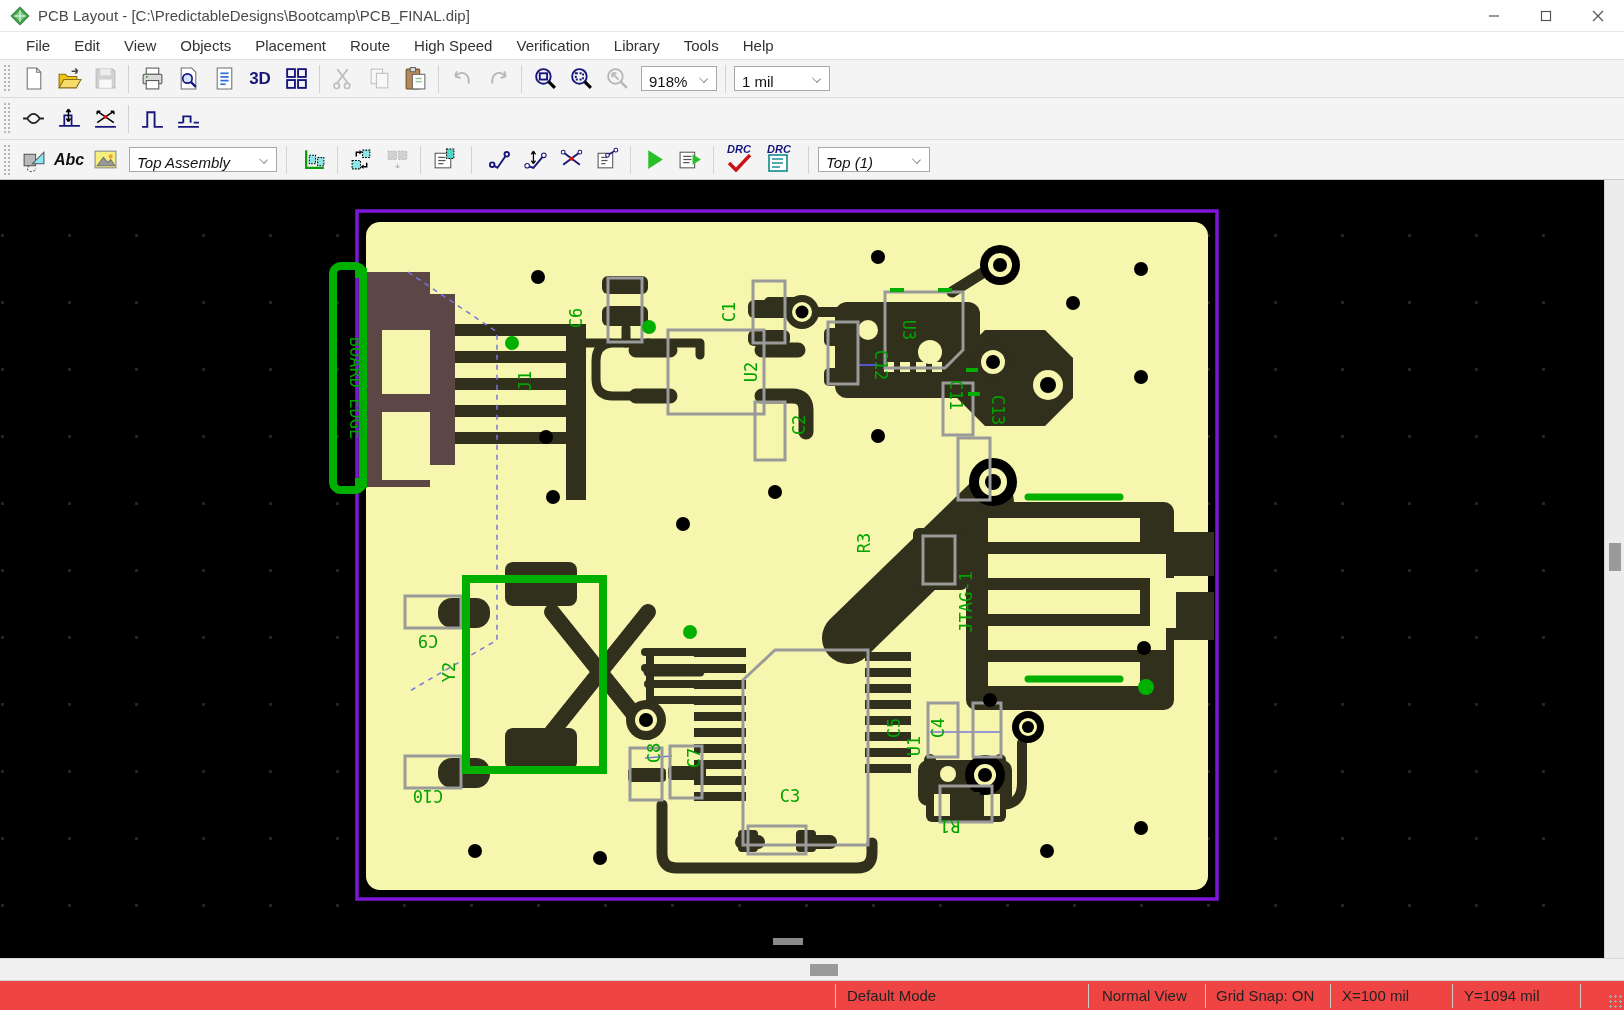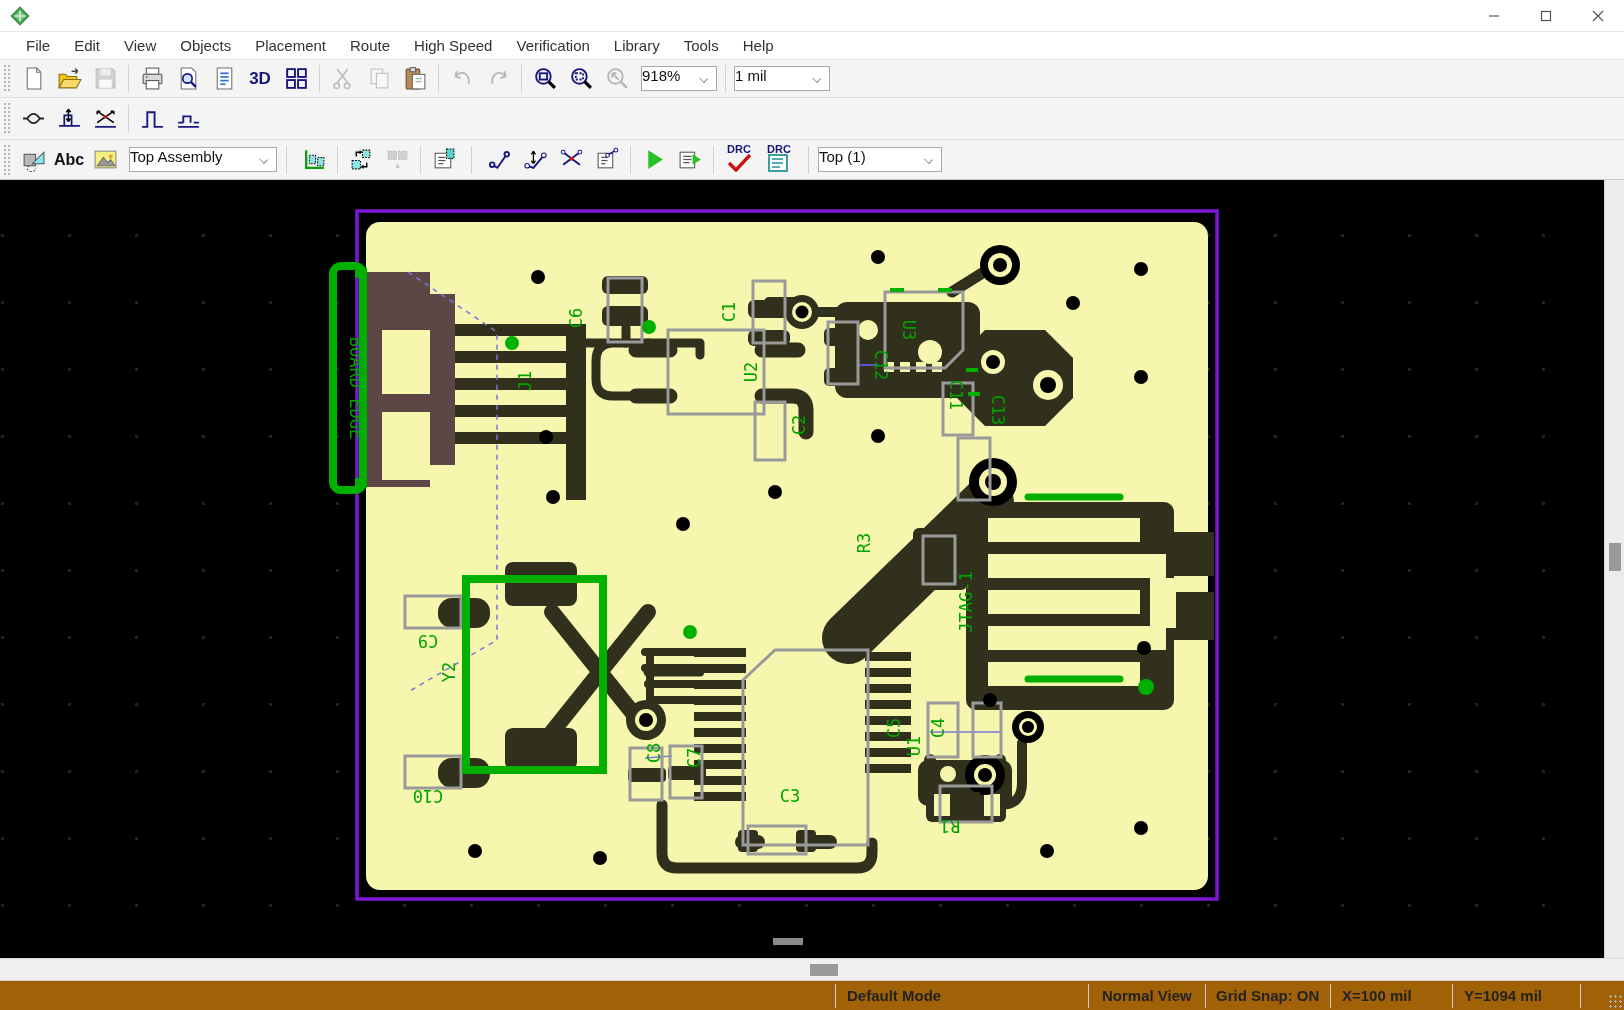--- a/index.html
+++ b/index.html
@@ -8,63 +8,64 @@
   .titlebar { height:32px; background:#ffffff; display:flex; align-items:center;
     border-bottom:1px solid #e8e8e8; position:relative; }
   .app-icon { width:20px; height:20px; margin:0 8px 0 10px; }
   .title-text { font-size:15px; color:#4a4a4a; }
   .win-controls { position:absolute; right:0; top:0; height:32px; display:flex; }
   .win-btn { width:52px; height:32px; display:flex; align-items:center; justify-content:center; }
   .menubar { height:28px; background:#ffffff; display:flex; align-items:center; padding-left:14px;
     border-bottom:1px solid #e0e0e0; }
   .menu-item { font-size:15px; color:#333; padding:3px 12px; cursor:default; }
   .toolbar { background:#f4f4f4; display:flex; align-items:center; border-bottom:1px solid #dcdcdc; }
-  .tb1 { height:38px; } .tb2 { height:42px; } .tb3 { height:40px; border-bottom:1px solid #c9c9c9; }
+  .tb1 { height:38px; } .tb2 { height:42px; } .tb3 { height:40px; border-bottom:1px solid #c9c9c9;font-style:italic; }
   .gripper { width:8px; height:80%; margin:0 4px 0 3px;
     background-image:radial-gradient(#b5b5b5 1px, transparent 1.2px);
     background-size:4px 4px; }
   .tbtn { width:36px; height:30px; display:flex; align-items:center; justify-content:center; }
   .tbtn svg { width:25px; height:25px; }
   .sep { width:1px; height:28px; background:#d2d2d2; margin:0 5px; }
   .dis { opacity:.38; filter:grayscale(1); }
   .combo { height:25px; background:#fff; border:1px solid #a8a8a8; display:flex;
-    align-items:flex-start; font-size:15px; color:#111; padding-left:0; position:relative; }
+    align-items:flex-end; font-size:15px; color:#111; padding-left:7px; position:relative; }
   .combo .chev { position:absolute; right:8px; top:8px; width:8px; height:8px; }
   .chev::before { content:""; position:absolute; left:0; top:0; width:6px; height:6px;
     border-right:1.5px solid #888; border-bottom:1.5px solid #888; transform:rotate(45deg) scale(1,0.8); }
   .txticon { font-size:15px; font-weight:bold; color:#16167d; }
   .canvas { position:relative; height:778px; background-color:#000;
     background-image:radial-gradient(#242424 1.5px, transparent 1.7px);
     background-size:67px 67px; background-position:36px 22px; }
   .vscroll { position:absolute; right:0; top:0; width:20px; height:778px; background:#ececec;
     border-left:1px solid #d5d5d5; }
   .vthumb { position:absolute; left:4px; top:363px; width:12px; height:28px; background:#9a9a9a; }
   .hscroll { height:22px; background:#f0f0f0; position:relative; border-top:1px solid #dadada; }
   .hthumb { position:absolute; left:810px; top:5px; width:28px; height:12px; background:#9a9a9a; }
-  .statusbar { height:30px; background:#a16207; border-top:1px solid #d0d0d0; position:relative;
-    font-size:15px; color:#222;font-weight:bold; }
+  .statusbar { height:30px; background:#ef4444; border-top:1px solid #d0d0d0; position:relative;
+    font-size:15px; color:#222; }
   .scell { position:absolute; top:6px; }
   .ssep { position:absolute; top:3px; width:1px; height:24px; background:#cccccc; }
   .grip { position:absolute; right:2px; bottom:2px; width:14px; height:14px;
     background-image:radial-gradient(#aaa 1.2px, transparent 1.4px); background-size:5px 5px; }
   .drcbox { display:flex; flex-direction:column; align-items:center; justify-content:flex-start;
     width:40px; height:32px; position:relative; }
   .drctxt { font-size:11px; font-weight:bold; color:#16167d; line-height:10px; }
   text.pcb-label { font-family:"DejaVu Sans Mono", monospace; font-size:17px; fill:#00a300; }
 </style>
 </head>
 <body>
 
 <div class="titlebar">
   <svg class="app-icon" viewBox="0 0 24 24">
     <polygon points="12,1 23,12 12,23 1,12" fill="#3f9e4c" stroke="#2c7a38"></polygon>
     <polygon points="12,5 19,12 12,19 5,12" fill="#74c97e"></polygon>
     <line x1="5" y1="12" x2="19" y2="12" stroke="#e8f5e9" stroke-width="1.4"></line>
     <line x1="12" y1="5" x2="12" y2="19" stroke="#e8f5e9" stroke-width="1.4"></line>
   </svg>
+  <span class="title-text">PCB Layout - [C:\PredictableDesigns\Bootcamp\PCB_FINAL.dip]</span>
   <div class="win-controls">
     <div class="win-btn">
       <svg width="12" height="12" viewBox="0 0 12 12">
           <line x1="1" y1="6" x2="11" y2="6" stroke="#555" stroke-width="1.2"></line>
         </svg>
     </div>
     <div class="win-btn">
       <svg width="12" height="12" viewBox="0 0 12 12">
           <rect x="1.5" y="1.5" width="9" height="9" fill="none" stroke="#555" stroke-width="1.2"></rect>
         </svg>
@@ -380,21 +381,21 @@
     <svg width="22" height="18" viewBox="0 0 22 18">
         <rect x="1" y="1" width="18" height="16" fill="#fff" stroke="#0e8a8a" stroke-width="1.6"></rect>
         <g stroke="#0e8a8a" stroke-width="1.4">
           <line x1="4" y1="5" x2="15" y2="5"></line>
           <line x1="4" y1="9" x2="15" y2="9"></line>
           <line x1="4" y1="13" x2="12" y2="13"></line>
         </g>
       </svg>
   </div>
   <div class="sep" style="margin:0 9px"></div>
-  <div class="combo" style="width:124px">
+  <div class="combo" style="width:112px">
     <span>Top (1)</span>
       <span class="chev"></span>
   </div>
 </div>
 
 <div class="canvas">
 <svg id="pcb" width="1604" height="778" viewBox="0 0 1604 778">
 
   <rect x="366" y="42" width="842" height="668" rx="14" fill="#f6f6ae"></rect>
   <rect x="357" y="31" width="860" height="688" fill="none" stroke="#7d17d8" stroke-width="3.5"></rect>

